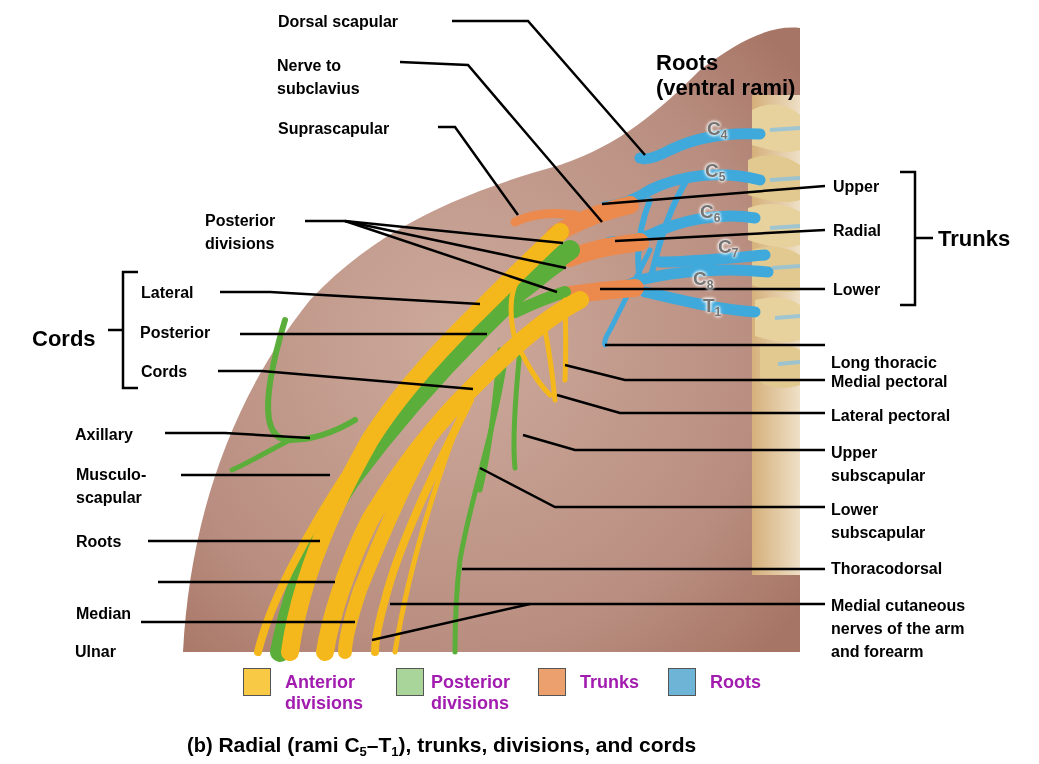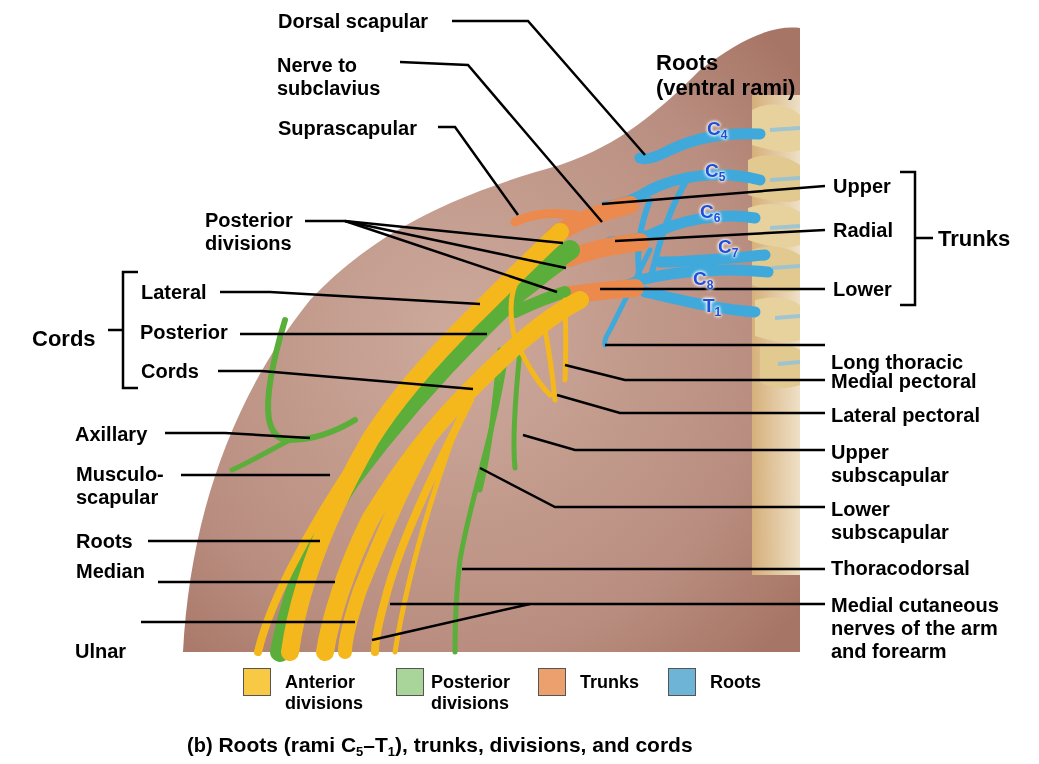--- a/index.html
+++ b/index.html
@@ -1,28 +1,28 @@
 <!DOCTYPE html>
 <html><head>
 <meta charset="utf-8">
 <style>
   html, body { margin: 0; padding: 0; background: #ffffff; }
   body { width: 1039px; height: 764px; position: relative; overflow: hidden;
          font-family: "Liberation Sans", "DejaVu Sans", sans-serif; color: #000; }
   #art { position: absolute; left: 0; top: 0; width: 1039px; height: 764px; }
-  .lbl { position: absolute; font-weight: bold; font-size: 20px; line-height: 23px; white-space: nowrap; }
+  .lbl { position: absolute; font-weight: bold; font-size: 16px; line-height: 23px; white-space: nowrap; }
   .lbl.big { font-size: 22px; font-weight: 900; line-height: 25px; }
   .lbl.ml { white-space: pre-line; }
-  .root-lbl { position: absolute; font-weight: bold; font-size: 19px; color: #1d4ed8;
+  .root-lbl { position: absolute; font-weight: bold; font-size: 19px; color: #737373;
               text-shadow: 0 0 3px #fff, 0 0 3px #fff, 0 0 4px #fff; }
   .root-lbl sub { font-size: 12px; vertical-align: -4px; }
   .legend { position: absolute; top: 668px; left: 243px; height: 50px; }
   .legend-item { position: absolute; top: 0; }
   .swatch { position: absolute; top: 0; width: 28px; height: 28px; border: 1.5px solid #555; box-sizing: border-box; }
-  .legend-text { position: absolute; top: 4px; font-weight: bold; font-size: 18px; line-height: 21px; white-space: pre-line; color: #000000; }
+  .legend-text { position: absolute; top: 4px; font-weight: bold; font-size: 18px; line-height: 21px; white-space: pre-line; color: #a21caf; }
   .caption { position: absolute; top: 733px; left: 187px; font-size: 21px; font-weight: 900; white-space: nowrap; }
   .caption .tag { font-weight: bold; font-size: 20px; }
   .caption sub { font-size: 13px; vertical-align: -4px; }
 </style>
 </head>
 <body>
 
 <svg id="art" viewBox="0 0 1039 764" xmlns="http://www.w3.org/2000/svg">
   <defs>
     <radialGradient id="skinGrad" cx="0.45" cy="0.5" r="0.7">
@@ -155,21 +155,21 @@
 
 <div class="lbl" style="left:833px; top:175px;">Upper</div>
 <div class="lbl" style="left:833px; top:219px;">Radial</div>
 <div class="lbl" style="left:833px; top:278px;">Lower</div>
 <div class="lbl big" style="left:938px; top:226px;">Trunks</div>
 
 <div class="lbl" style="left:75px; top:423px;">Axillary</div>
 <div class="lbl ml" style="left:76px; top:463px;">Musculo-
 scapular</div>
 <div class="lbl" style="left:76px; top:530px;">Roots</div>
-<div class="lbl" style="left:76px; top:560px;">Median</div>
+<div class="lbl" style="left:76px; top:602px;">Median</div>
 <div class="lbl" style="left:75px; top:610px;margin-top:30px;">Ulnar</div>
 
 <div class="lbl" style="left:831px; top:335px;margin-top:16px;">Long thoracic</div>
 <div class="lbl" style="left:831px; top:370px;">Medial pectoral</div>
 <div class="lbl" style="left:831px; top:404px;">Lateral pectoral</div>
 <div class="lbl ml" style="left:831px; top:441px;">Upper
 subscapular</div>
 <div class="lbl ml" style="left:831px; top:498px;">Lower
 subscapular</div>
 <div class="lbl" style="left:831px; top:557px;">Thoracodorsal</div>
@@ -193,14 +193,14 @@
     <div class="legend-text" style="left:42px;">Trunks</div>
   </div>
   <div class="legend-item" style="left:425px;">
     <div class="swatch" style="left: 0px; background: rgb(110, 180, 214);"></div>
     <div class="legend-text" style="left:42px;">Roots</div>
   </div>
 </div>
 
 <div class="caption">
   <span class="tag">(b)</span>
-  <span>Roots (rami C</span><sub>5</sub><span>–T</span><sub>1</sub><span>), trunks, divisions, and cords</span>
+  <span>Radial (rami C</span><sub>5</sub><span>–T</span><sub>1</sub><span>), trunks, divisions, and cords</span>
 </div>
 
 </body></html>

